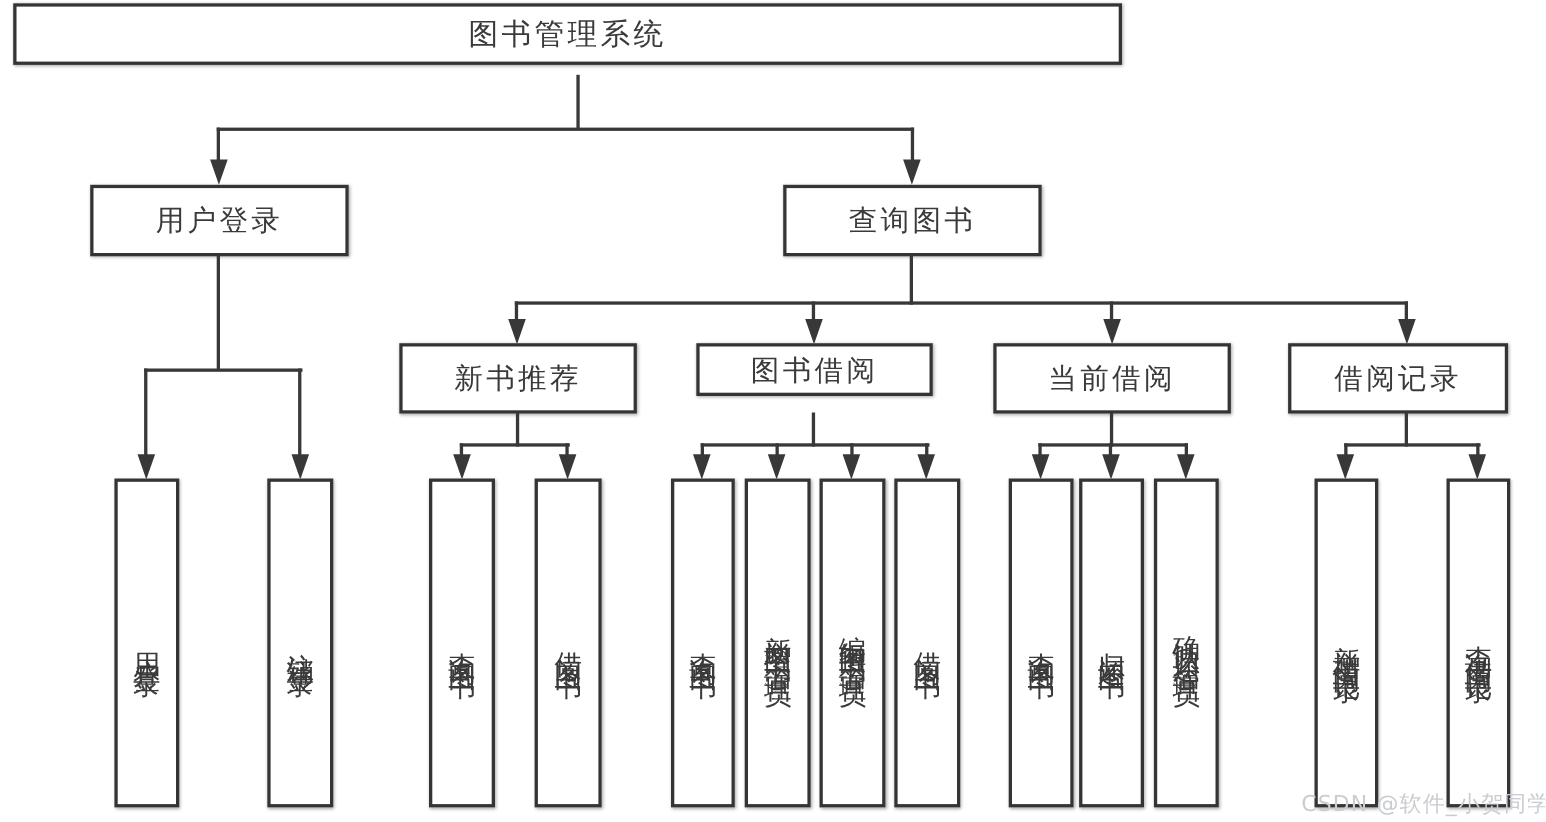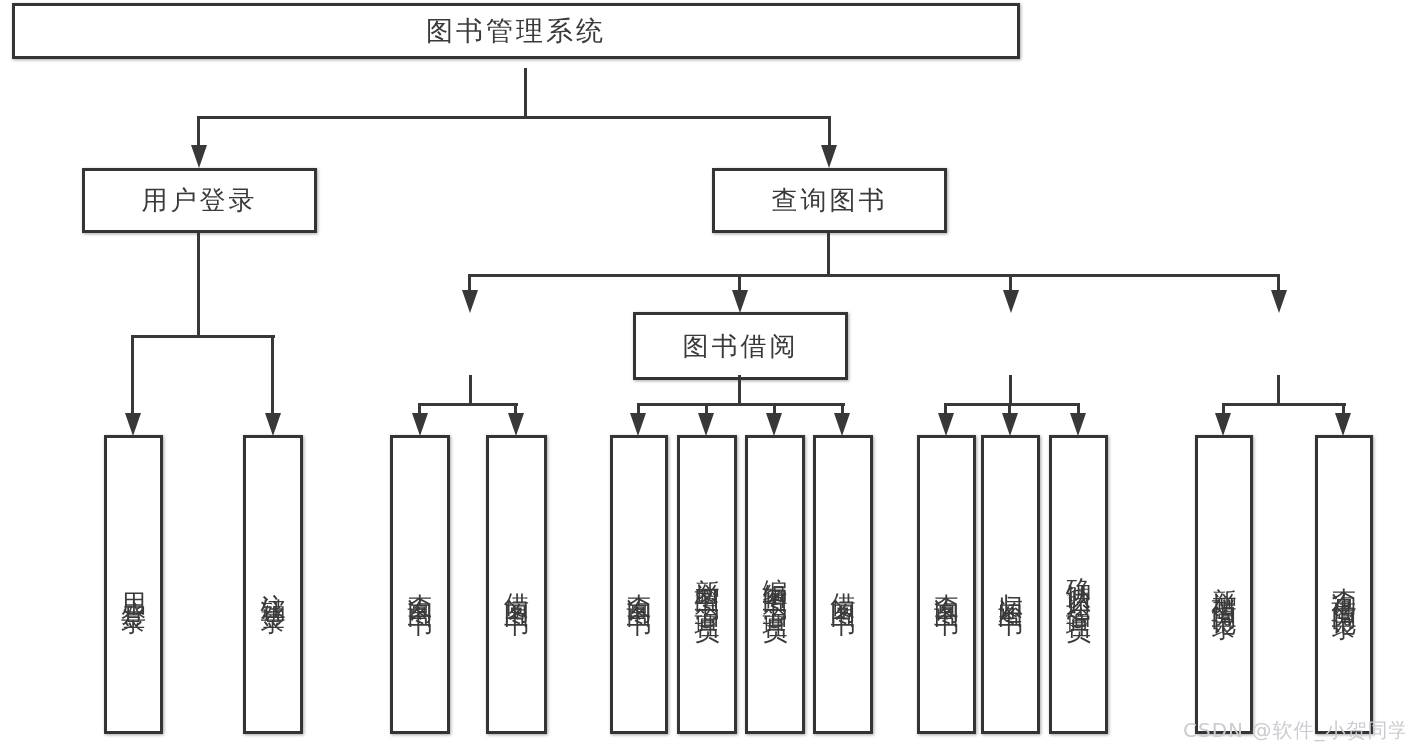--- a/index.html
+++ b/index.html
@@ -83,21 +83,24 @@
   <div class="hline" style="left:468px; top:274px; width:812px;"></div>
   <div class="vline" style="left:468px; top:274px; height:20px;"></div>
   <div class="arrow" style="left:462px; top:290px;"></div>
   <div class="vline" style="left:738px; top:274px; height:20px;"></div>
   <div class="arrow" style="left:732px; top:290px;"></div>
   <div class="vline" style="left:1009px; top:274px; height:20px;"></div>
   <div class="arrow" style="left:1003px; top:290px;"></div>
   <div class="vline" style="left:1277px; top:274px; height:20px;"></div>
   <div class="arrow" style="left:1271px; top:290px;"></div>
 
-  <div class="node h" style="left:633px; top:312px; width:215px; height:68px;">图书借阅</div>
+  <div class="node h" style="left:363px; top:312px; width:216px; height:64px;">新书推荐</div>
+  <div class="node h" style="left:633px; top:312px; width:215px; height:48px;">图书借阅</div>
+  <div class="node h" style="left:903px; top:312px; width:216px; height:64px;">当前借阅</div>
+  <div class="node h" style="left:1171px; top:312px; width:200px; height:64px;">借阅记录</div>
 
   <div class="vline" style="left:469px; top:375px; height:31px;"></div>
   <div class="hline" style="left:418px; top:403px; width:100px;"></div>
   <div class="vline" style="left:418px; top:403px; height:12px;"></div>
   <div class="arrow" style="left:412px; top:413px;"></div>
   <div class="vline" style="left:514px; top:403px; height:12px;"></div>
   <div class="arrow" style="left:508px; top:413px;"></div>
 
   <div class="vline" style="left:738px; top:375px; height:31px;"></div>
   <div class="hline" style="left:637px; top:403px; width:208px;"></div>

